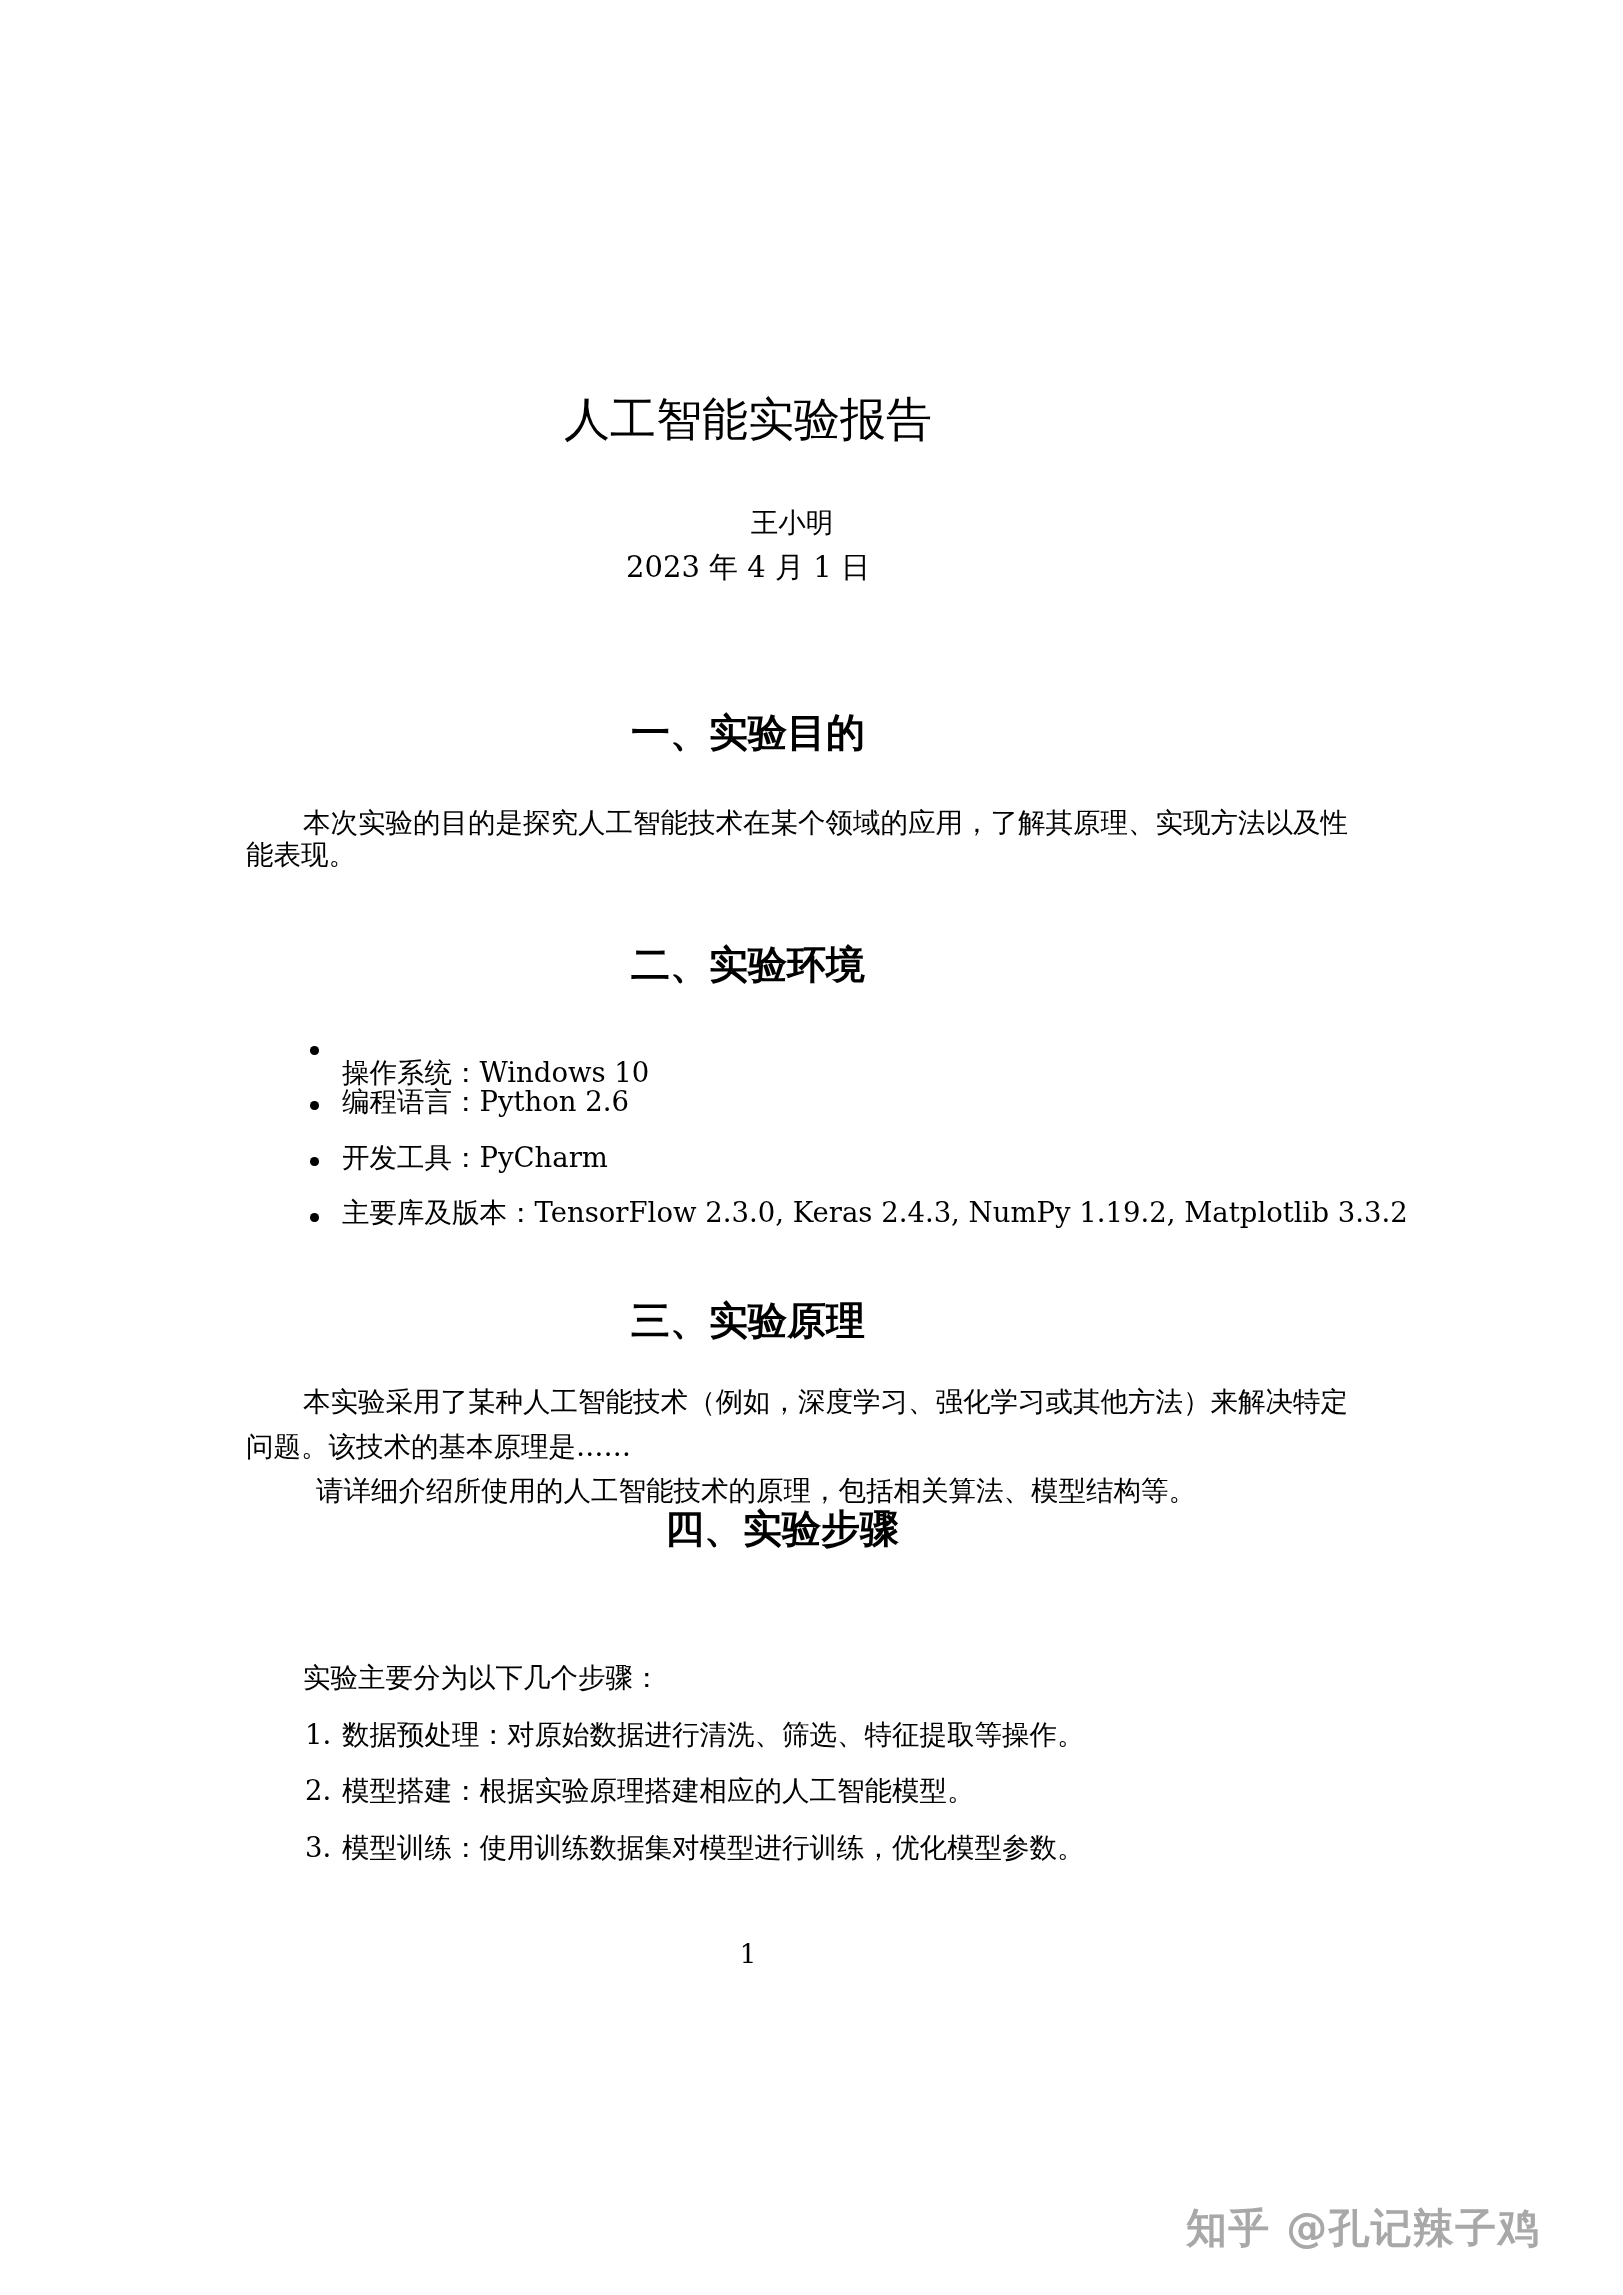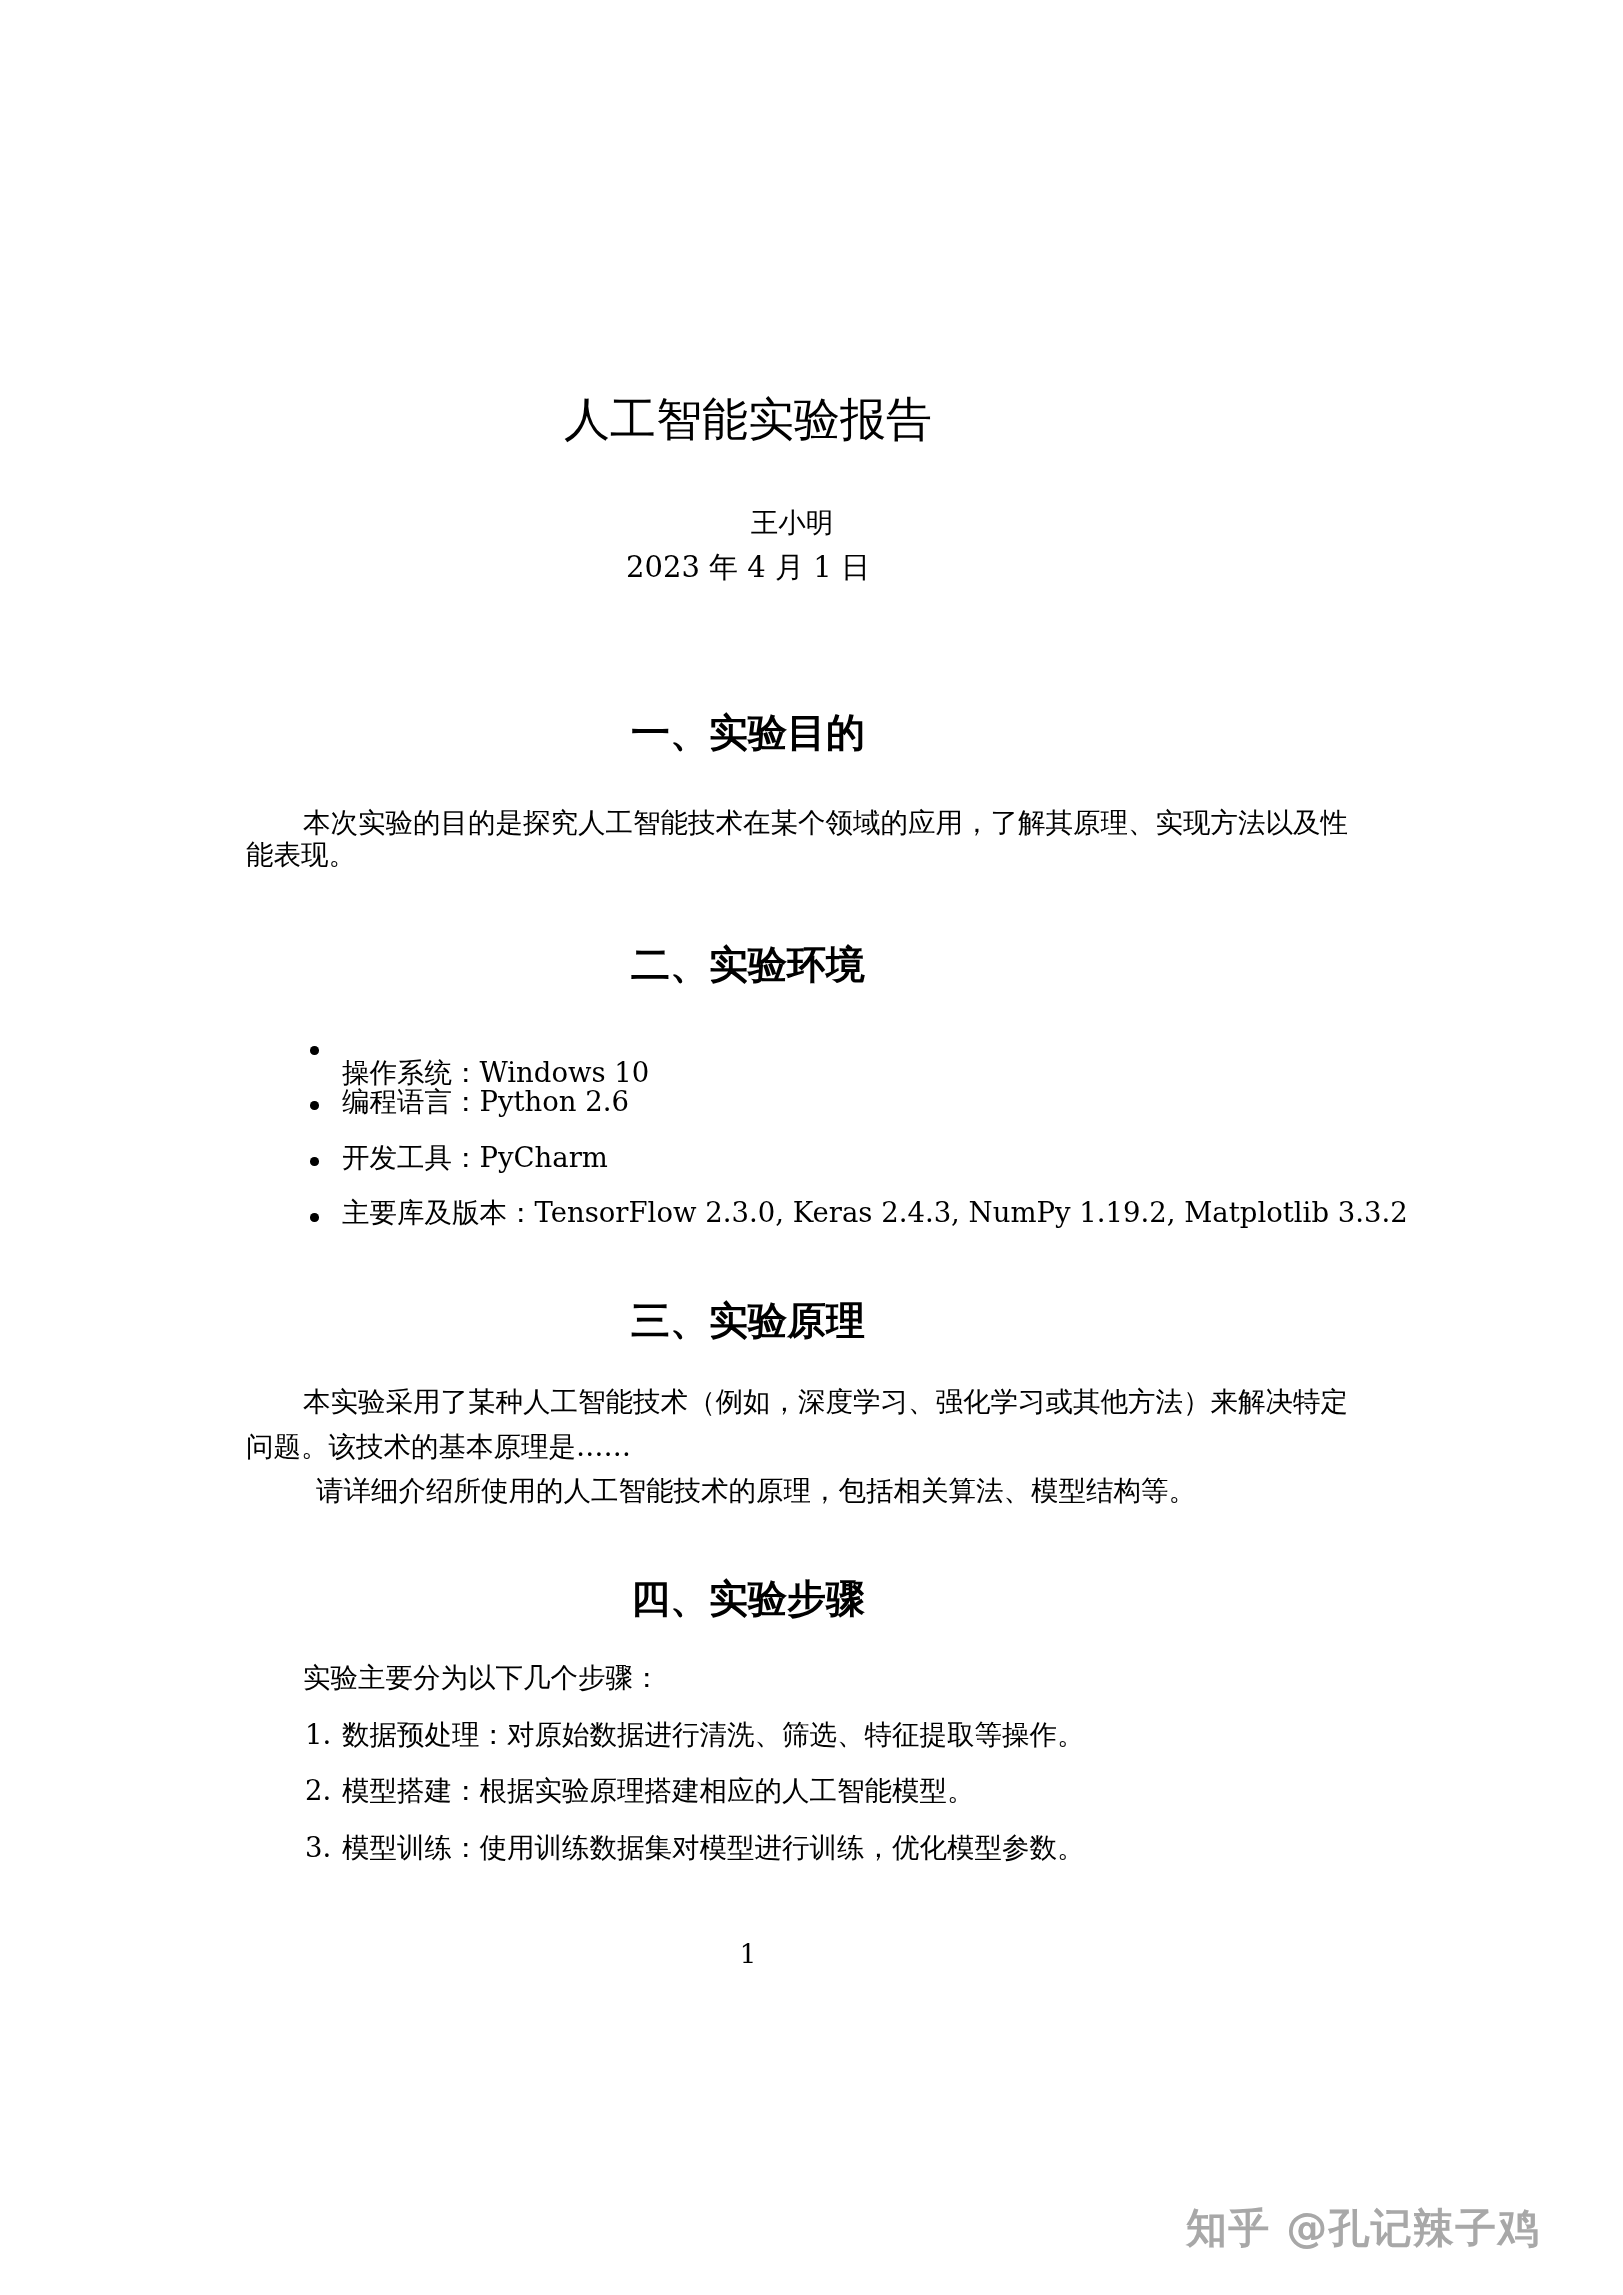--- a/index.html
+++ b/index.html
@@ -41,21 +41,21 @@
   <div class="abs serif body list-text" style="top:1139px;">开发工具：PyCharm</div>
   <div class="bullet-dot" style="top:1213px;"></div>
   <div class="abs serif body list-text" style="top:1194px;">主要库及版本：TensorFlow 2.3.0, Keras 2.4.3, NumPy 1.19.2, Matplotlib 3.3.2</div>
 </div>
 
 <div class="abs center sans h" style="top:1296px;">三、实验原理</div>
 <div class="abs serif body" style="left:303px; top:1383px;">本实验采用了某种人工智能技术（例如，深度学习、强化学习或其他方法）来解决特定</div>
 <div class="abs serif body para-line" style="top:1428px;">问题。该技术的基本原理是……</div>
 <div class="abs serif body" style="left:292px; top:1472px;margin-left:24px;">请详细介绍所使用的人工智能技术的原理，包括相关算法、模型结构等。</div>
 
-<div class="abs center sans h" style="top:1574px;">四、实验步骤</div>
+<div class="abs center sans h" style="top:1504px;padding-left:34px;">四、实验步骤</div>
 <div class="abs serif body" style="left:303px; top:1659px;">实验主要分为以下几个步骤：</div>
 <div>
   <div class="abs serif body num" style="top:1716px;">1.</div>
   <div class="abs serif body list-text" style="top:1716px;">数据预处理：对原始数据进行清洗、筛选、特征提取等操作。</div>
   <div class="abs serif body num" style="top:1772px;">2.</div>
   <div class="abs serif body list-text" style="top:1772px;">模型搭建：根据实验原理搭建相应的人工智能模型。</div>
   <div class="abs serif body num" style="top:1829px;">3.</div>
   <div class="abs serif body list-text" style="top:1829px;">模型训练：使用训练数据集对模型进行训练，优化模型参数。</div>
 </div>
 

